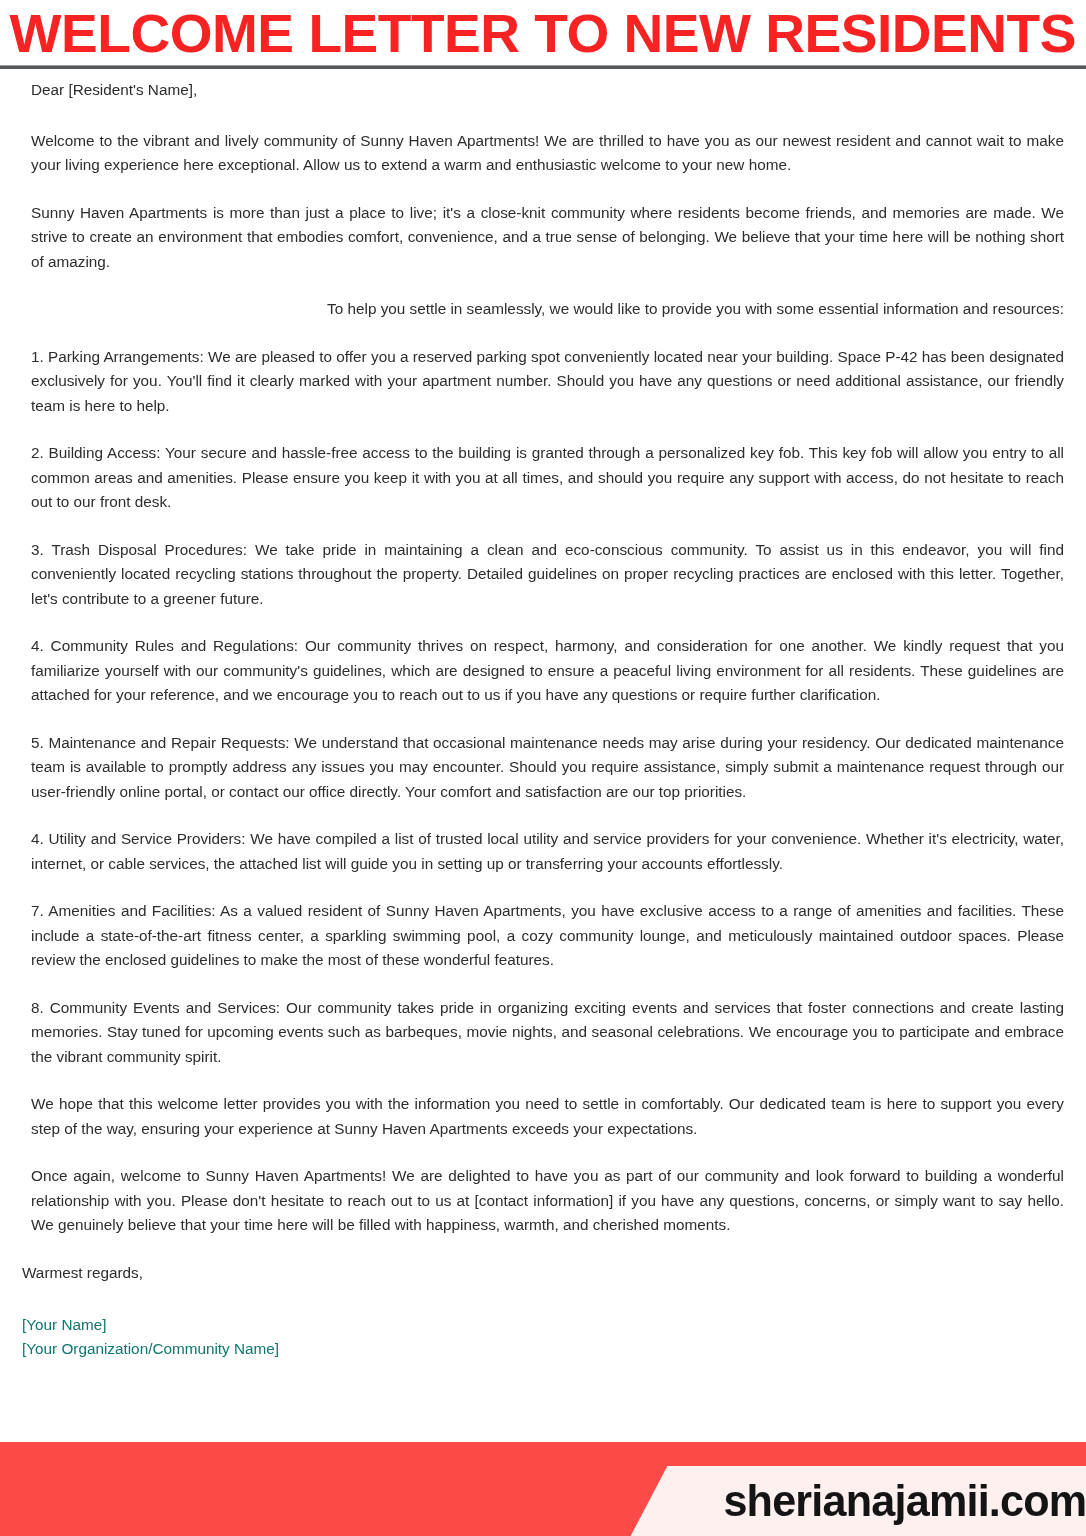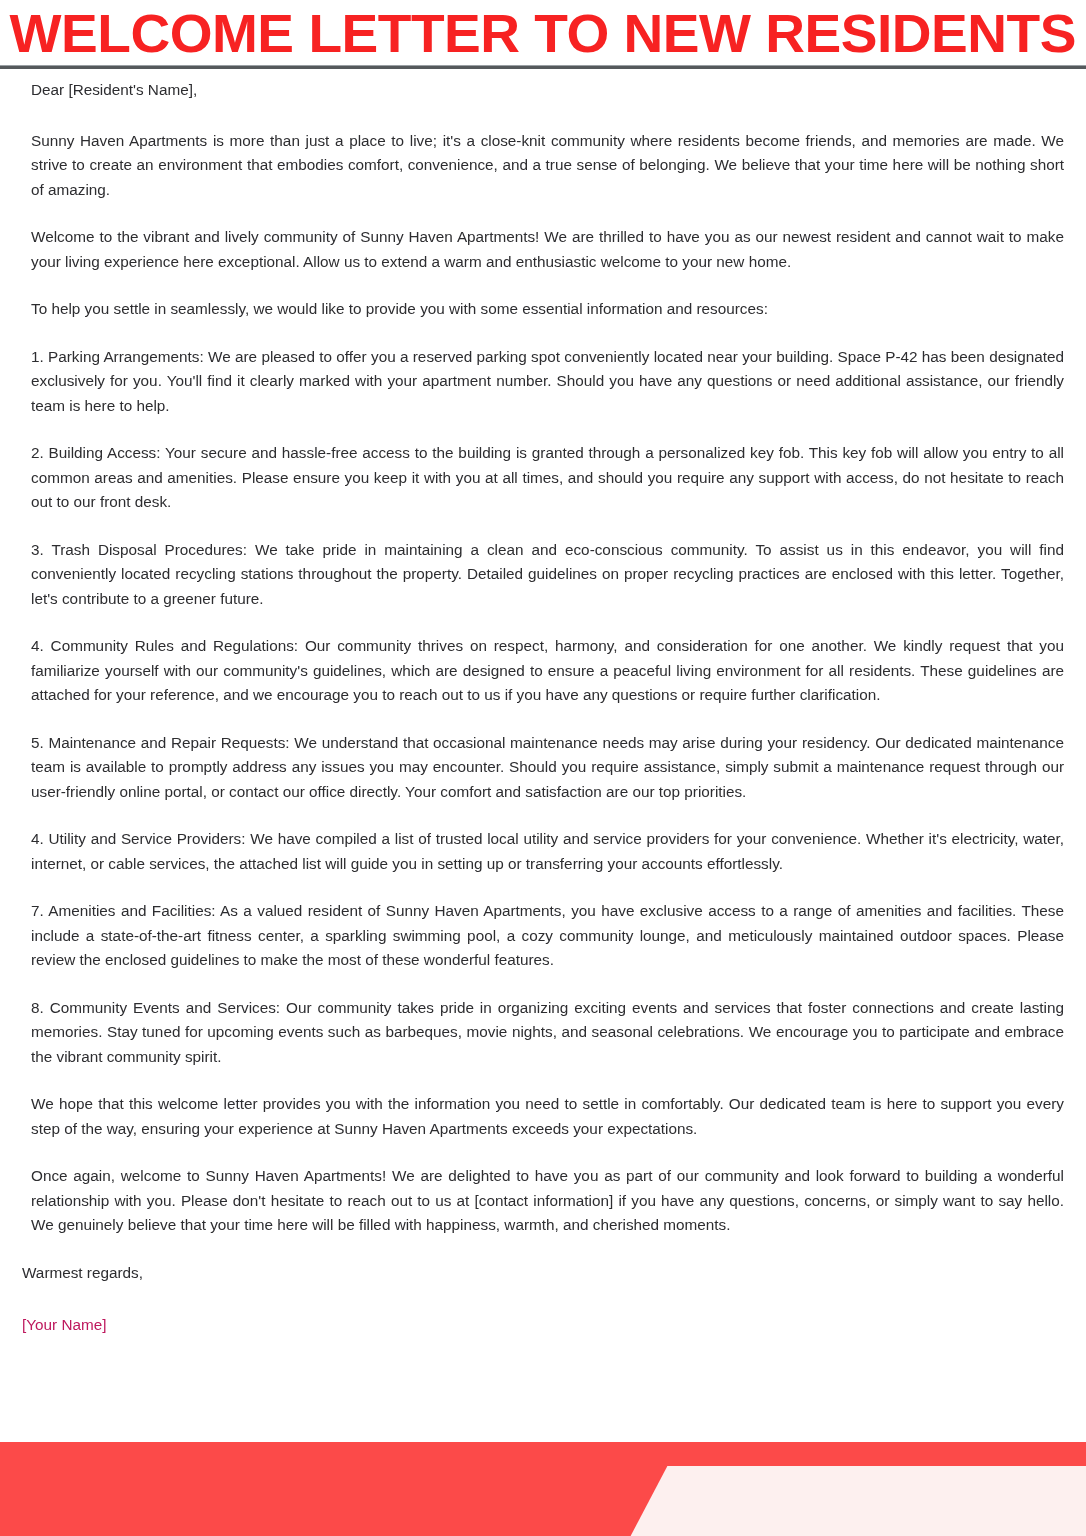--- a/index.html
+++ b/index.html
@@ -73,34 +73,34 @@
     font-size: 15.3px;
     line-height: 24.5px;
     color: #2d2d30;
     text-align: justify;
     text-justify: inter-word;
     hyphens: none;
   }
   .para:last-child { margin-bottom: 0; }
 
   .para.salutation { margin-bottom: 26px; text-align: left; }
-  .para.no-justify { text-align: left; }
+  .para.no-justify { text-align: right; }
 
   .signoff {
     margin: 6px 0 28px 0;
     font-size: 15.3px;
     line-height: 24.5px;
     color: #2d2d30;
   }
 
   .sign-block {
     margin: 0;
     font-size: 15.3px;
     line-height: 23.5px;
-    color: #be185d;
+    color: #0f766e;
   }
   .sign-block .sign-line { display: block; }
 
   
   .footer {
     position: absolute;
     left: 0;
     top: 1442px;
     width: 1086px;
     height: 94px;
@@ -147,23 +147,23 @@
   <div class="title-band">
     <h1 class="doc-title">WELCOME LETTER TO NEW RESIDENTS</h1>
   </div>
 
   <div class="title-rule"></div>
 
   <div class="letter-body">
 
     <p class="para salutation">Dear [Resident's Name],</p>
 
+    <p class="para">Welcome to the vibrant and lively community of Sunny Haven Apartments! We are thrilled to have you as our newest resident and cannot wait to make your living experience here exceptional. Allow us to extend a warm and enthusiastic welcome to your new home.</p>
+
     <p class="para">Sunny Haven Apartments is more than just a place to live; it's a close-knit community where residents become friends, and memories are made. We strive to create an environment that embodies comfort, convenience, and a true sense of belonging. We believe that your time here will be nothing short of amazing.</p>
-
-    <p class="para">Welcome to the vibrant and lively community of Sunny Haven Apartments! We are thrilled to have you as our newest resident and cannot wait to make your living experience here exceptional. Allow us to extend a warm and enthusiastic welcome to your new home.</p>
 
     <p class="para no-justify">To help you settle in seamlessly, we would like to provide you with some essential information and resources:</p>
 
     <p class="para">1. Parking Arrangements: We are pleased to offer you a reserved parking spot conveniently located near your building. Space P-42 has been designated exclusively for you. You'll find it clearly marked with your apartment number. Should you have any questions or need additional assistance, our friendly team is here to help.</p>
 
     <p class="para">2. Building Access: Your secure and hassle-free access to the building is granted through a personalized key fob. This key fob will allow you entry to all common areas and amenities. Please ensure you keep it with you at all times, and should you require any support with access, do not hesitate to reach out to our front desk.</p>
 
     <p class="para">3. Trash Disposal Procedures: We take pride in maintaining a clean and eco-conscious community. To assist us in this endeavor, you will find conveniently located recycling stations throughout the property. Detailed guidelines on proper recycling practices are enclosed with this letter. Together, let's contribute to a greener future.</p>
 
     <p class="para">4. Community Rules and Regulations: Our community thrives on respect, harmony, and consideration for one another. We kindly request that you familiarize yourself with our community's guidelines, which are designed to ensure a peaceful living environment for all residents. These guidelines are attached for your reference, and we encourage you to reach out to us if you have any questions or require further clarification.</p>
@@ -177,21 +177,25 @@
     <p class="para">8. Community Events and Services: Our community takes pride in organizing exciting events and services that foster connections and create lasting memories. Stay tuned for upcoming events such as barbeques, movie nights, and seasonal celebrations. We encourage you to participate and embrace the vibrant community spirit.</p>
 
     <p class="para">We hope that this welcome letter provides you with the information you need to settle in comfortably. Our dedicated team is here to support you every step of the way, ensuring your experience at Sunny Haven Apartments exceeds your expectations.</p>
 
     <p class="para">Once again, welcome to Sunny Haven Apartments! We are delighted to have you as part of our community and look forward to building a wonderful relationship with you. Please don't hesitate to reach out to us at [contact information] if you have any questions, concerns, or simply want to say hello. We genuinely believe that your time here will be filled with happiness, warmth, and cherished moments.</p>
 
     <p class="signoff">Warmest regards,</p>
 
     <div class="sign-block">
       <span class="sign-line">[Your Name]</span>
+      <span class="sign-line">[Your Organization/Community Name]</span>
     </div>
 
   </div>
 
   <div class="footer">
     <div class="footer-panel"></div>
+    <div class="footer-brand">
+      <span class="brand-text">sherianajamii.com</span>
+    </div>
   </div>
 
 </div>
 
 </body></html>

